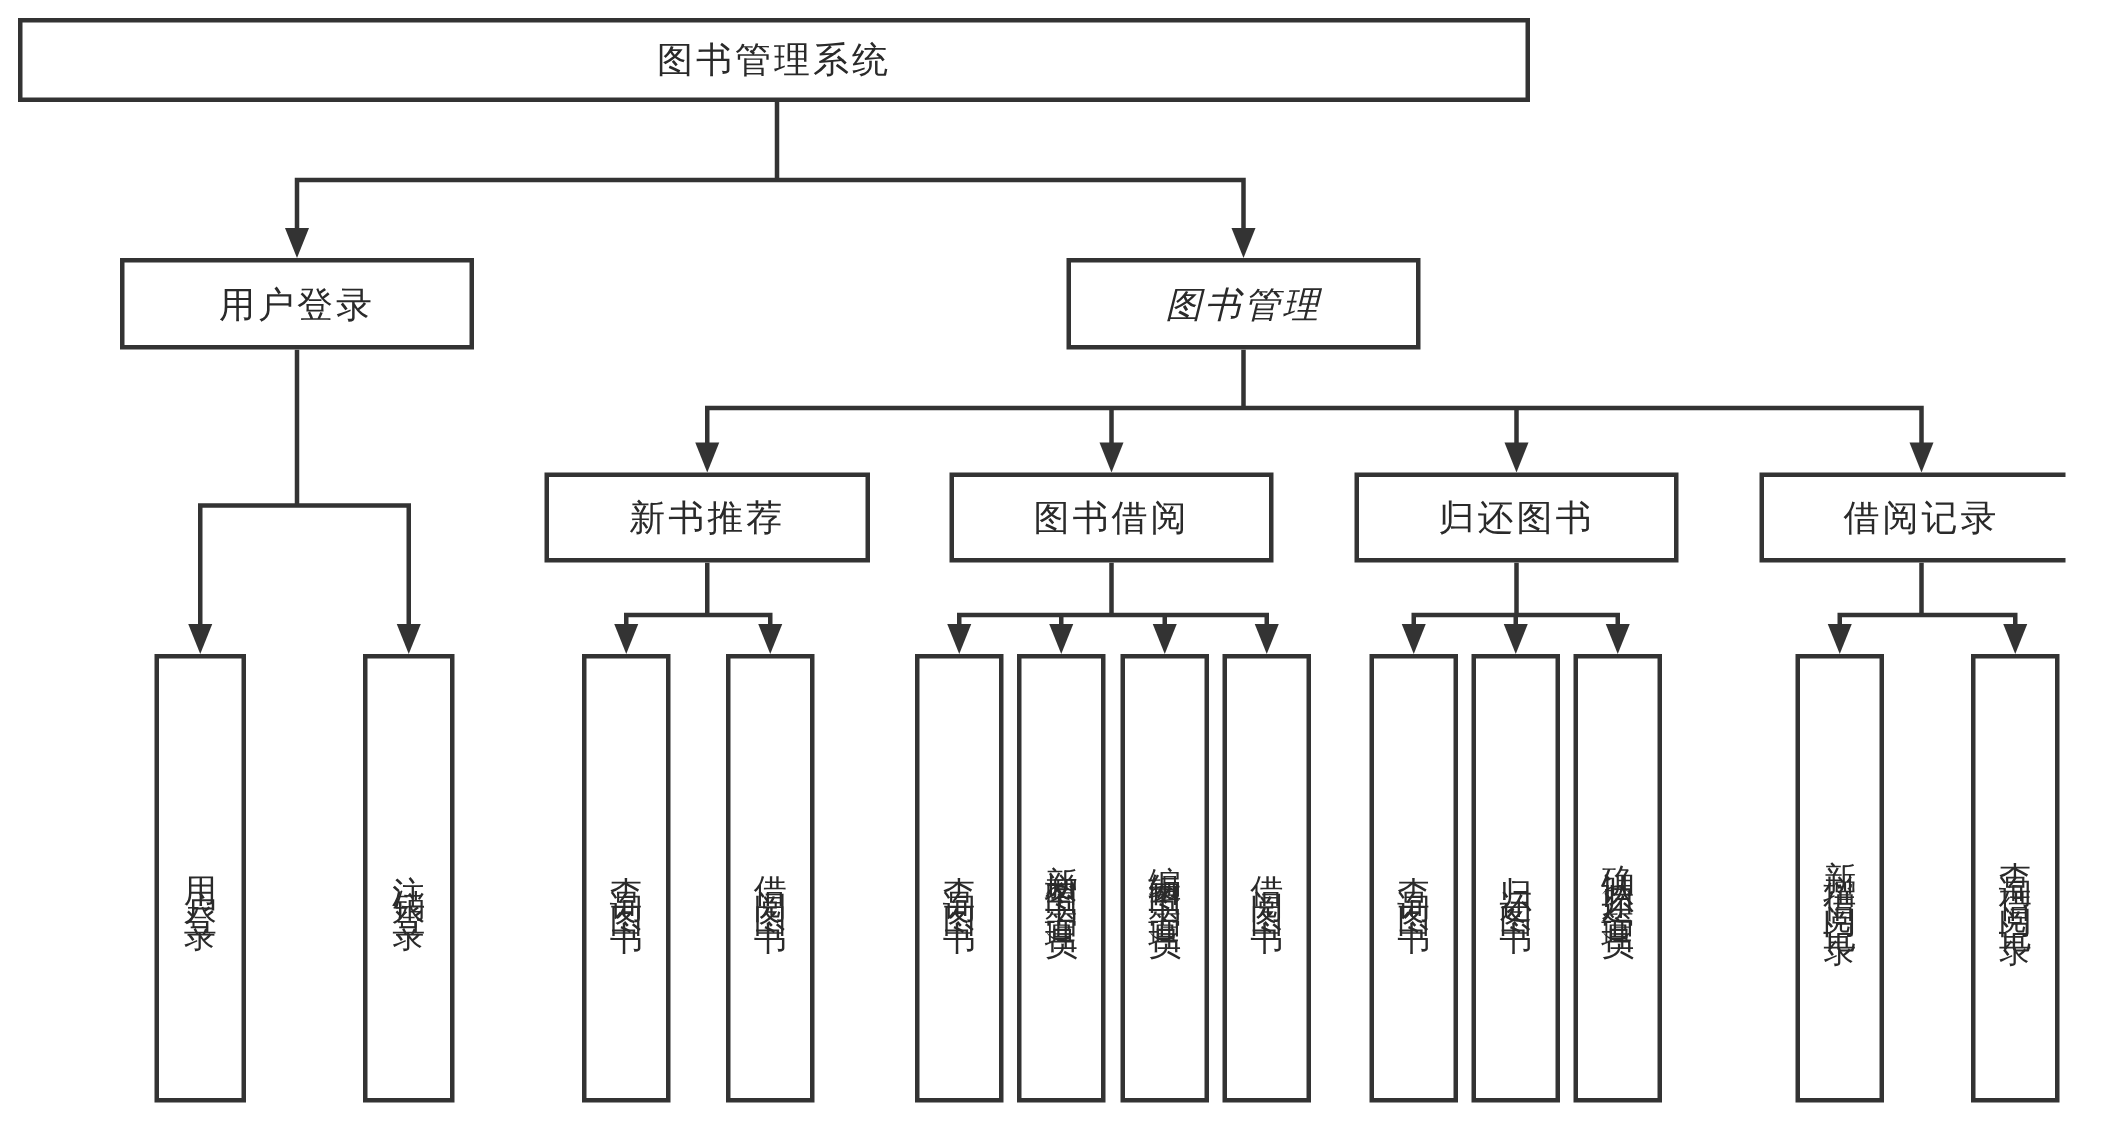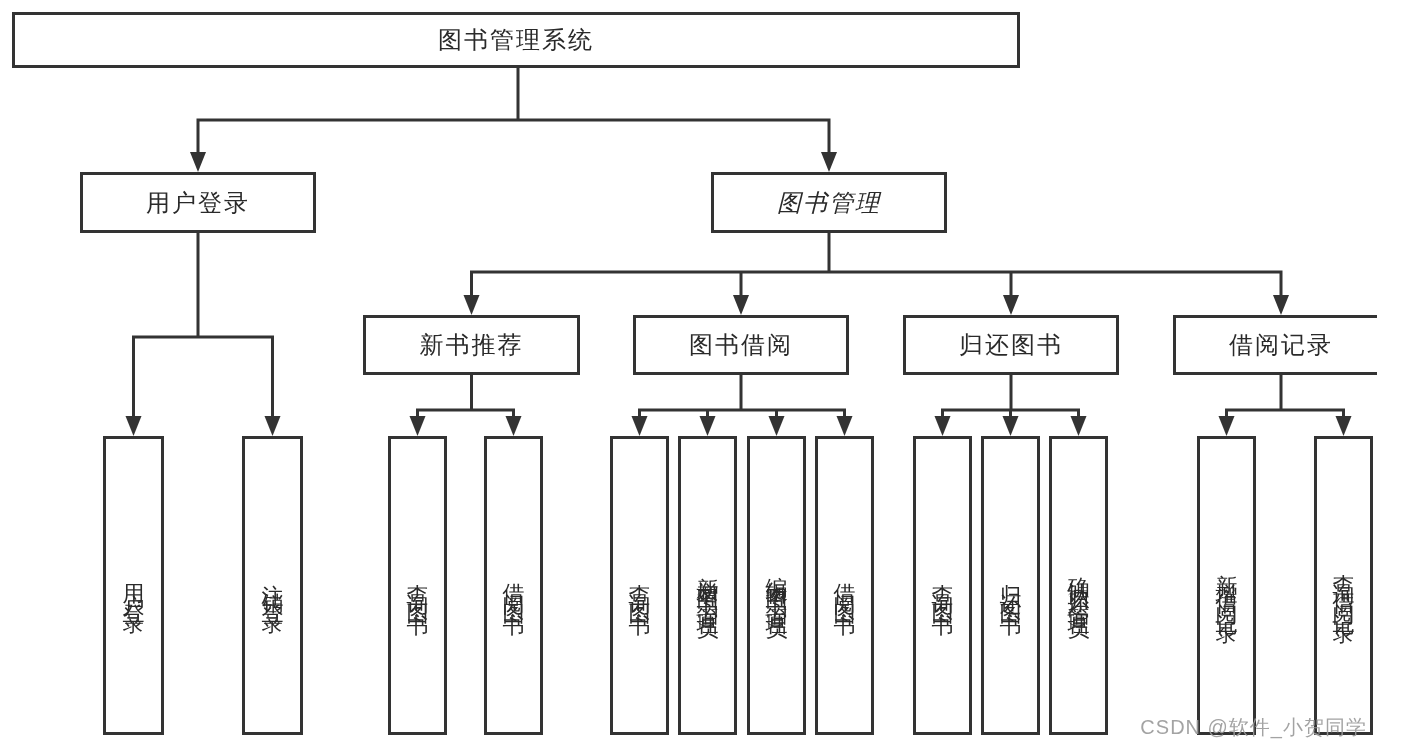--- a/index.html
+++ b/index.html
@@ -142,14 +142,13 @@
       <div class="node v" style="left: 1049px; top: 436px; width: 59px; height: 299px; border-color: rgb(51, 51, 51); background: rgb(255, 255, 255);">
         <span class="lbl" style="color: rgb(42, 42, 42); letter-spacing: 6px;">确认归还（管理员）</span>
       </div>
       <div class="node v" style="left: 1197px; top: 436px; width: 59px; height: 299px; border-color: rgb(51, 51, 51); background: rgb(255, 255, 255);">
         <span class="lbl" style="color: rgb(42, 42, 42); letter-spacing: 10px;">新增借阅记录</span>
       </div>
       <div class="node v" style="left: 1314px; top: 436px; width: 59px; height: 299px; border-color: rgb(51, 51, 51); background: rgb(255, 255, 255);">
         <span class="lbl" style="color: rgb(42, 42, 42); letter-spacing: 10px;">查询借阅记录</span>
       </div>
     </div>
-  <div class="watermark" style="color: rgb(156, 156, 156);">CSDN @软件_小贺同学</div>
 </div>
 
 </body></html>

